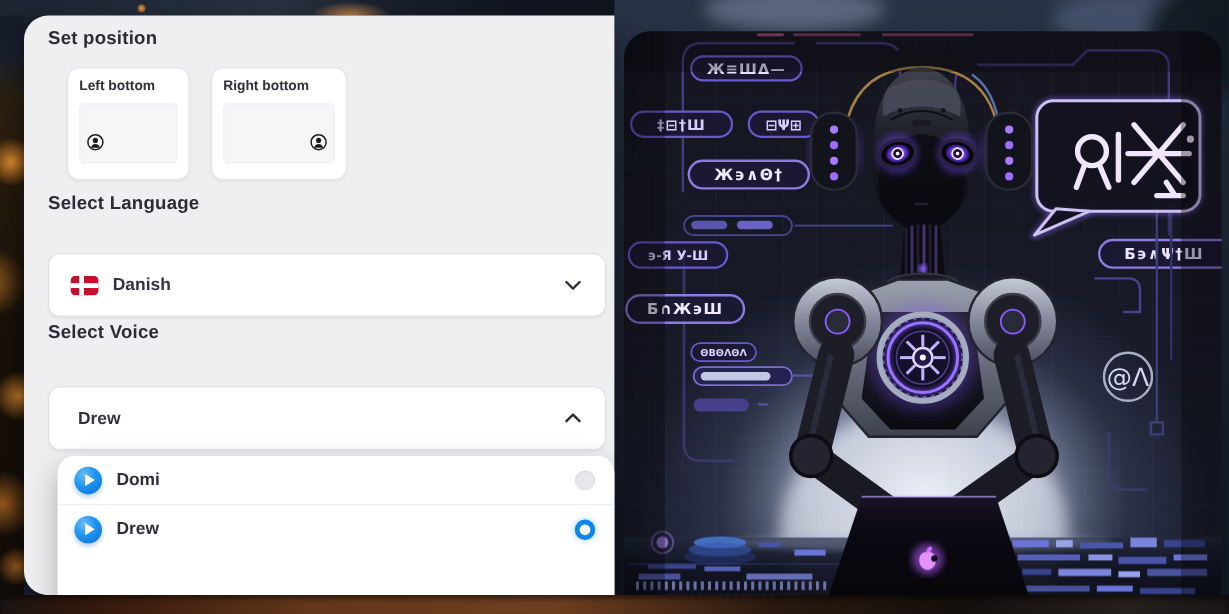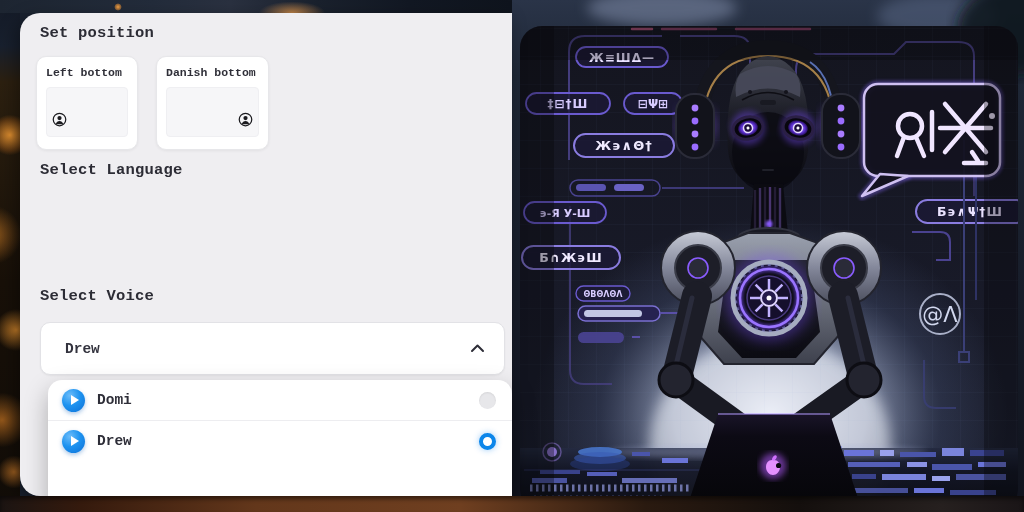--- a/index.html
+++ b/index.html
@@ -29,25 +29,24 @@
   .bottom-bar{
     position:absolute;left:0;bottom:0;width:1024px;height:16px;z-index:50;
     background:linear-gradient(90deg,#1b1412 0%,#351a0d 8%,#63371b 25%,#6f3f20 45%,#2a1a10 63%,#140f0d 78%,#26201f 92%,#1a1517 100%);
     box-shadow:inset 0 3px 4px rgba(0,0,0,.5);
   }
   
   .settings-panel{
     position:absolute;left:20px;top:13px;width:492px;height:483px;z-index:10;
     background:#efeef1;border-radius:20px 0 0 20px;
     box-shadow:-4px 6px 18px rgba(0,0,0,.38);
-    font-family:Liberation Mono, monospace;
   }
   .sec-title{position:absolute;left:20px;font-size:15.5px;font-weight:700;color:#2c2c35;letter-spacing:.2px}
-  .t-pos{top:11px}.t-lang{top:148px}.t-voice{top:274px}
-  .cards{position:absolute;left:16px;top:43px;display:flex;gap:18px}
+  .t-pos{top:11px}.t-lang{top:148px}.t-voice{top:256px}
+  .cards{position:absolute;left:36px;top:43px;display:flex;gap:18px}
   .pos-card{
     width:102px;height:94px;background:#fff;border:1px solid #e7e7ea;border-radius:10px;
     box-shadow:0 1px 3px rgba(0,0,0,.06);box-sizing:border-box;padding:9px 9px 8px 9px;cursor:pointer;
   }
   .pos-card.right{width:113px}
   .pos-card .lbl{font-size:11.5px;font-weight:700;color:#2f2f38;margin-bottom:8px;white-space:nowrap}
   .mini{height:50px;background:#f6f6f8;border:1px solid #efeff2;border-radius:4px;display:flex;align-items:flex-end;padding:4px 5px;box-sizing:border-box}
   .mini.avatar-right{justify-content:flex-end}
   .select-box{
     position:absolute;left:20px;width:465px;height:53px;background:#fff;
@@ -97,35 +96,42 @@
         <span>
           <svg viewBox="0 0 24 24" width="15" height="15">
               <circle cx="12" cy="12" r="10" fill="none" stroke="#1b1b1f" stroke-width="2"></circle>
               <circle cx="12" cy="9.6" r="3.4" fill="#1b1b1f"></circle>
               <path d="M5.8,19.4 C7.2,15.9 9.3,14.5 12,14.5 C14.7,14.5 16.8,15.9 18.2,19.4 Z" fill="#1b1b1f"></path>
             </svg>
         </span>
       </div>
     </div>
     <div class="pos-card right">
-      <div class="lbl">Danish bottom</div>
+      <div class="lbl">Right bottom</div>
       <div class="mini avatar-right">
         <span>
           <svg viewBox="0 0 24 24" width="15" height="15">
               <circle cx="12" cy="12" r="10" fill="none" stroke="#1b1b1f" stroke-width="2"></circle>
               <circle cx="12" cy="9.6" r="3.4" fill="#1b1b1f"></circle>
               <path d="M5.8,19.4 C7.2,15.9 9.3,14.5 12,14.5 C14.7,14.5 16.8,15.9 18.2,19.4 Z" fill="#1b1b1f"></path>
             </svg>
         </span>
       </div>
     </div>
   </div>
 
   <div class="sec-title t-lang">Select Language</div>
 
+  <div class="select-box b-lang">
+    <span class="flag"></span>
+    <span class="val">Danish</span>
+    <svg class="chev" width="17" height="17" viewBox="0 0 17 17">
+        <polyline points="3,6 8.5,11.5 14,6" fill="none" stroke="#2e2e38" stroke-width="2" stroke-linecap="round" stroke-linejoin="round"></polyline>
+      </svg>
+  </div>
 
   <div class="sec-title t-voice">Select Voice</div>
 
   <div class="select-box b-voice">
     <span class="val">Drew</span>
     <svg class="chev" width="17" height="17" viewBox="0 0 17 17">
         <polyline points="3,11 8.5,5.5 14,11" fill="none" stroke="#2e2e38" stroke-width="2" stroke-linecap="round" stroke-linejoin="round"></polyline>
       </svg>
   </div>
 

